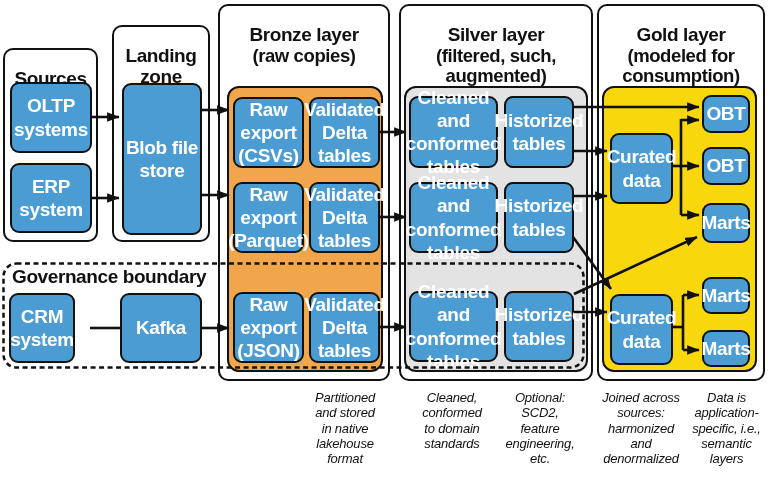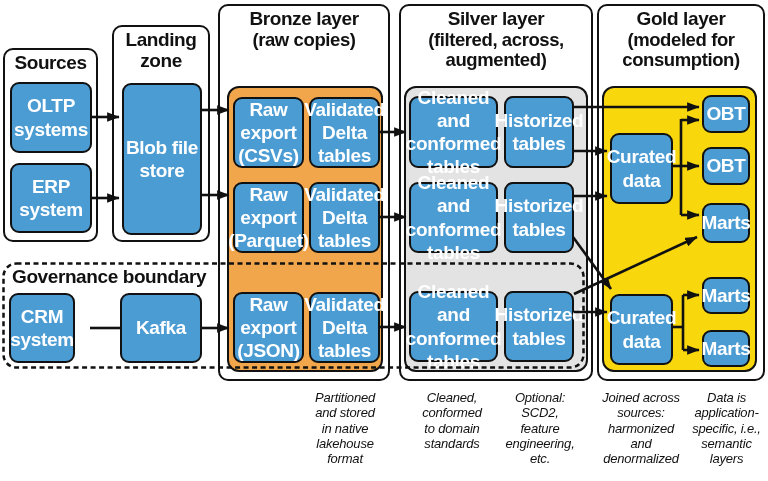--- a/index.html
+++ b/index.html
@@ -5,21 +5,21 @@
   html,body{margin:0;padding:0;background:#fff;}
   .stage{
     position:relative;width:768px;height:481px;overflow:hidden;
     font-family:"Liberation Sans",sans-serif;color:#111;background:#fff;
   }
   .panel{
     position:absolute;background:#fff;border:2.5px solid #111;border-radius:10px;
     box-sizing:border-box;z-index:1;text-align:center;
   }
   .panel .ttl{display:block;font-weight:700;font-size:19px;line-height:1.08;
-    letter-spacing:-0.4px;white-space:pre-line;padding-top:3px;}
+    letter-spacing:-0.4px;white-space:pre-line;padding-top:19px;}
   .panel .sub{display:block;font-weight:700;font-size:18.5px;line-height:1.1;
     letter-spacing:-0.4px;white-space:pre-line;}
   .fill{position:absolute;border:2.5px solid #111;border-radius:12px;
     box-sizing:border-box;z-index:2;}
   .fill.orange{background:#F2A64B;}
   .fill.gray{background:#E3E3E3;}
   .fill.yellow{background:#F8D70D;}
   .node{
     position:absolute;background:#4C9CD4;border:2.5px solid #111;border-radius:9px;
     box-sizing:border-box;z-index:3;display:flex;align-items:center;justify-content:center;
@@ -51,21 +51,21 @@
 zone</span>
   </div>
 
   <div class="panel" style="left:218px;top:4px;width:172px;height:377px;">
     <span class="ttl">Bronze layer</span>
     <span class="sub">(raw copies)</span>
   </div>
 
   <div class="panel" style="left:399px;top:4px;width:194px;height:377px;">
     <span class="ttl">Silver layer</span>
-    <span class="sub">(filtered, across,
+    <span class="sub">(filtered, such,
 augmented)</span>
   </div>
 
   <div class="panel" style="left:597px;top:4px;width:168px;height:377px;">
     <span class="ttl">Gold layer</span>
     <span class="sub">(modeled for
 consumption)</span>
   </div>
 
   <div class="fill orange" style="left:227px;top:86px;width:156px;height:286px;"></div>

